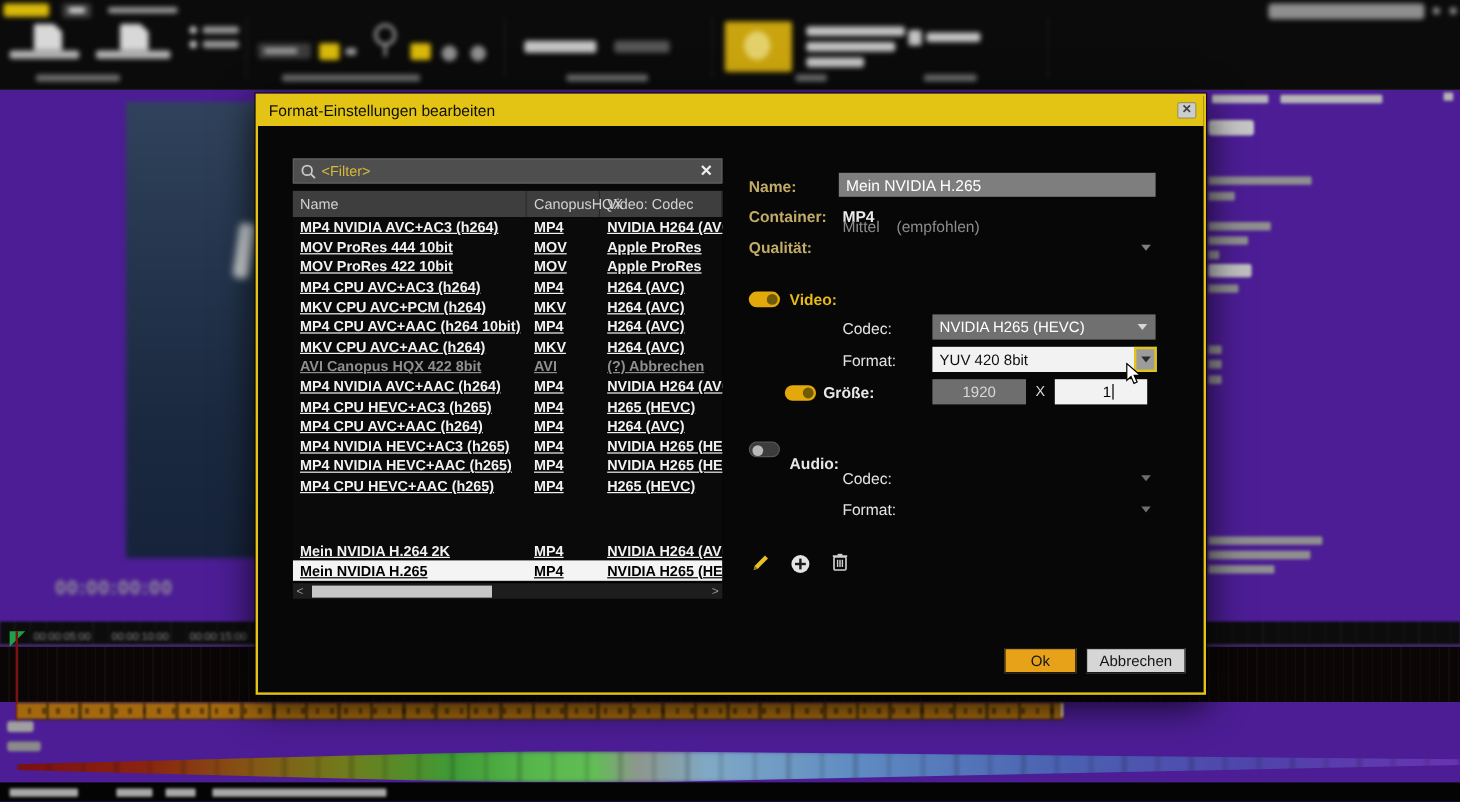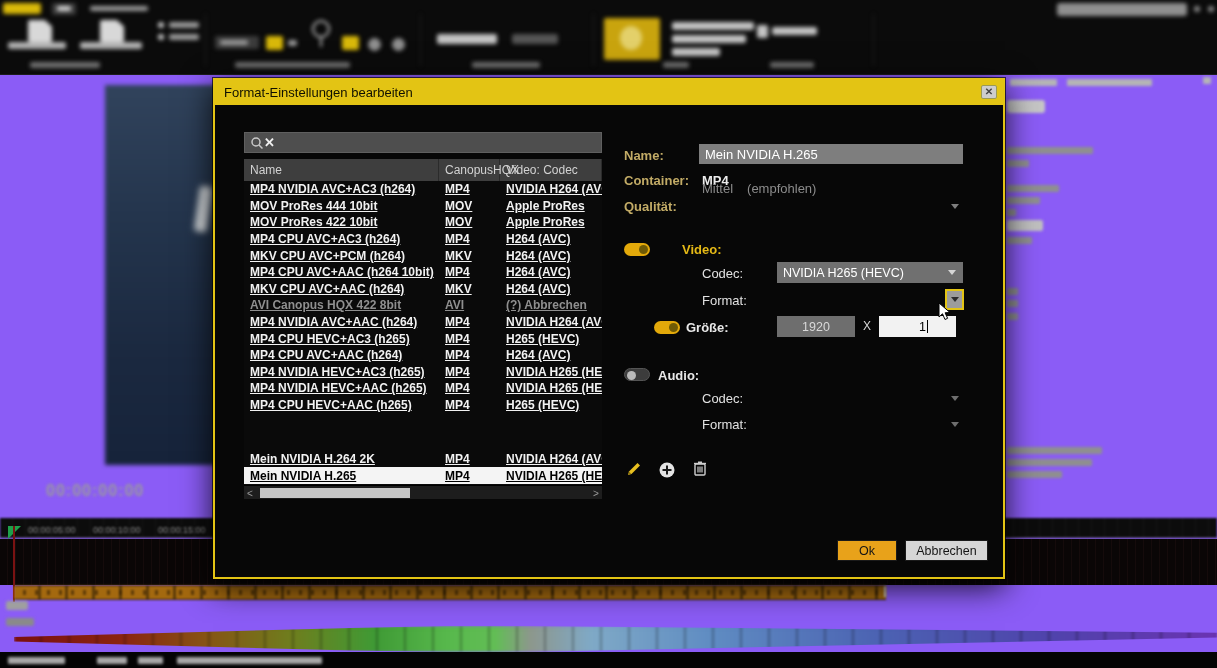--- a/index.html
+++ b/index.html
@@ -1,19 +1,19 @@
 <!DOCTYPE html>
 <html><head>
 <meta charset="utf-8">
 <style>
   * { margin:0; padding:0; box-sizing:border-box; }
   html,body { background:#000; }
   #app {
     position:relative; width:1217px; height:668px; overflow:hidden;
-    background:#8b5cf6; font-family:"Liberation Sans", sans-serif;
+    background:#4c1d95; font-family:"Liberation Sans", sans-serif;
   }
 
   
   .bg-blur { filter: blur(2.2px); }
   .bg-blur1 { filter: blur(1.4px); }
   .blob { position:absolute; border-radius:2px; }
 
   #toolbar { position:absolute; left:0; top:0; width:1217px; height:75px; background:#0b0b0b; border-bottom:1px solid #1c1c1c; }
   .vsep { position:absolute; top:14px; height:52px; width:1px; background:#1f1f1f; }
 
@@ -240,20 +240,21 @@
     <div id="dialog-titlebar">
       <span id="dialog-title">Format-Einstellungen bearbeiten</span>
     </div>
     <div id="dialog-close">✕</div>
 
     <div id="filterbox">
       <svg width="14" height="14" viewBox="0 0 14 14" style="margin-left:5px;">
         <circle cx="6" cy="6" r="4" fill="none" stroke="#c9c9c9" stroke-width="1.5"></circle>
         <line x1="9" y1="9" x2="12.5" y2="12.5" stroke="#c9c9c9" stroke-width="1.5"></line>
       </svg>
+      <span id="filter-text">&lt;Filter&gt;</span>
       <span id="filter-clear">✕</span>
     </div>
 
     <div id="ftable">
       <div id="ftable-header">
         <div class="hc c-name">Name</div>
         <div class="hc c-cont">CanopusHQX</div>
         <div class="hc c-codec">Video: Codec</div>
       </div>
       <div id="ftable-body">
@@ -357,48 +358,51 @@
 
     <div class="flabel" style="left:409px;top:119px;">Qualität:</div>
     <div id="quality-value">
       <span>Mittel</span><span id="quality-hint">(empfohlen)</span>
     </div>
     <div class="caret" style="left:736px;top:124px;border-top-color:#7e7e7e;"></div>
 
     <div class="toggle on" style="left:409px;top:163px;">
         <div class="knob"></div>
       </div>
-    <div class="toggle-label-on" style="left:443px;top:162px;margin-left:24px;">Video:</div>
+    <div class="toggle-label-on" style="left:443px;top:162px;">Video:</div>
 
     <div class="wlabel" style="left:487px;top:186px;">Codec:</div>
     <div class="dropdown" id="codec-dd">
       <span>NVIDIA H265 (HEVC)</span>
       <div class="dd-caret" style="position:absolute;right:7px;top:8px;"></div>
     </div>
 
     <div class="wlabel" style="left:487px;top:213px;">Format:</div>
+    <div class="dropdown" id="format-dd">
+      <span>YUV 420 8bit</span>
+    </div>
     <div id="format-dd-btn">
       <div class="dd-caret"></div>
     </div>
 
     <div class="toggle on" style="left:439px;top:241px;">
         <div class="knob"></div>
       </div>
     <div class="wlabel" style="left:471px;top:240px;font-weight:bold;color:#e8e8e8;">Größe:</div>
     <div id="size-w">1920</div>
     <div id="size-x">X</div>
     <div id="size-h">
       <span>1</span>
       <span class="text-caret"></span>
     </div>
 
     <div class="toggle off" style="left:409px;top:288px;">
         <div class="knob"></div>
       </div>
-    <div class="toggle-label-off" style="left:443px;top:288px;">Audio:</div>
+    <div class="toggle-label-off" style="left:443px;top:299px;">Audio:</div>
     <div class="wlabel" style="left:487px;top:311px;">Codec:</div>
     <div class="caret" style="left:736px;top:316px;border-top-color:#6e6e6e;"></div>
     <div class="wlabel" style="left:487px;top:337px;">Format:</div>
     <div class="caret" style="left:736px;top:342px;border-top-color:#6e6e6e;"></div>
 
     <svg class="action-icon" style="left:410px;top:380px;" viewBox="0 0 18 18">
       <path d="M3 15 L4 11.5 L12.5 3 L15 5.5 L6.5 14 Z" fill="#e8c020"></path>
       <path d="M3 15 L4.2 11.8 L6.2 13.8 Z" fill="#8a7210"></path>
     </svg>
     <svg class="action-icon" style="left:443px;top:381px;" viewBox="0 0 18 18">

